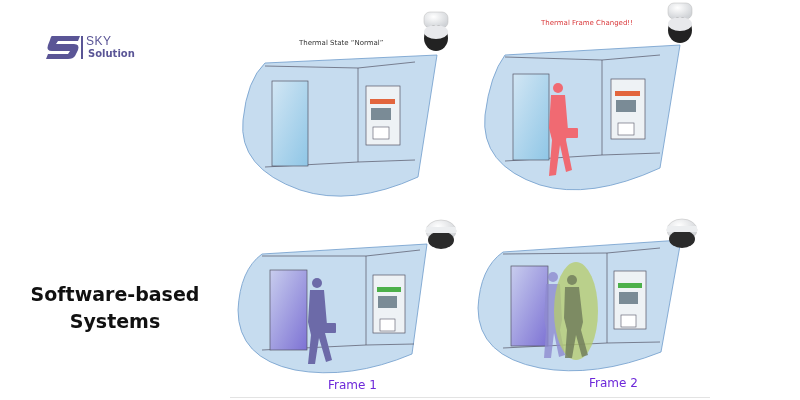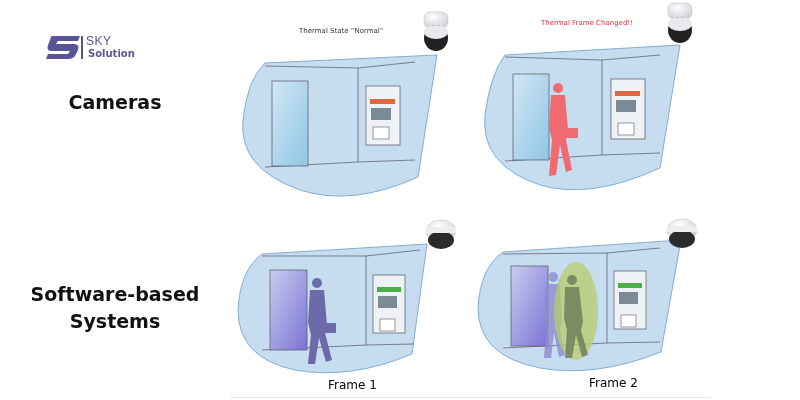--- a/index.html
+++ b/index.html
@@ -6,45 +6,44 @@
   body { width:800px; height:400px; background:#ffffff; position:relative; overflow:hidden; font-family:"Liberation Sans", sans-serif; }
   .abs { position:absolute; }
   .logo { left:44px; top:34px; width:110px; height:28px; }
   .logo-text-1 { position:absolute; left:42px; top:0px; font-size:12px; color:#5a5596; letter-spacing:0.5px; font-family:"Liberation Sans", sans-serif; }
   .logo-text-2 { position:absolute; left:44px; top:14px; font-size:10px; color:#5a5596; font-weight:bold; font-family:"DejaVu Sans", sans-serif; }
   .row-label { font-family:"DejaVu Sans", sans-serif; font-weight:bold; font-size:19px; color:#111; text-align:center; line-height:27px; width:200px; }
   .label-top { left:15px; top:89px; }
   .label-bot { left:15px; top:281px; }
   .caption { font-family:"DejaVu Sans", sans-serif; font-size:7px; color:#333; }
   .cap-red { color:#d9383a; }
-  .frame-label { font-family:"DejaVu Sans", sans-serif; font-size:12px; color:#000000; }
+  .frame-label { font-family:"DejaVu Sans", sans-serif; font-size:12px; color:#6d28d9; }
   svg { position:absolute; left:0; top:0; }
   .bottom-line { left:230px; top:397px; width:480px; height:1px; background:#e3e3e3; }
 </style>
 </head>
 <body>
 
 <div class="abs logo">
   <svg width="40" height="26" viewBox="0 0 40 26" style="left:0;top:0;">
     <path d="M8 2 L36 2 L34 7 L14 7 L12 10 L30 10 Q36 10 34 16 L31 22 Q29 25 24 25 L2 25 L4 20 L24 20 L26 17 L8 17 Q2 17 4 11 L6 6 Q7 2 8 2 Z" fill="#5a5596"></path>
     <rect x="37" y="2" width="2" height="23" fill="#5a5596"></rect>
   </svg>
   <span class="logo-text-1">SKY</span>
   <span class="logo-text-2">Solution</span>
 </div>
 
 <div class="abs row-label label-top">
-  <div>Cameras</div>
 </div>
 <div class="abs row-label label-bot">
   <div>Software-based</div>
   <div>Systems</div>
 </div>
 
-<div class="abs caption" style="left:299px; top:27px;">Thermal State “Normal”</div>
+<div class="abs caption" style="left:299px; top:39px;">Thermal State “Normal”</div>
 <div class="abs caption cap-red" style="left:541px; top:19px;">Thermal Frame Changed!!</div>
 <div class="abs frame-label" style="left:328px; top:378px;">Frame 1</div>
 <div class="abs frame-label" style="left:565px; top:376px;margin-left:24px;">Frame 2</div>
 
 <svg width="800" height="400" viewBox="0 0 800 400">
   <defs>
     <linearGradient id="doorL" x1="0" y1="0" x2="1" y2="1">
       <stop offset="0" stop-color="#d2e6f4"></stop>
         <stop offset="1" stop-color="#8fc6e6"></stop>
     </linearGradient>

